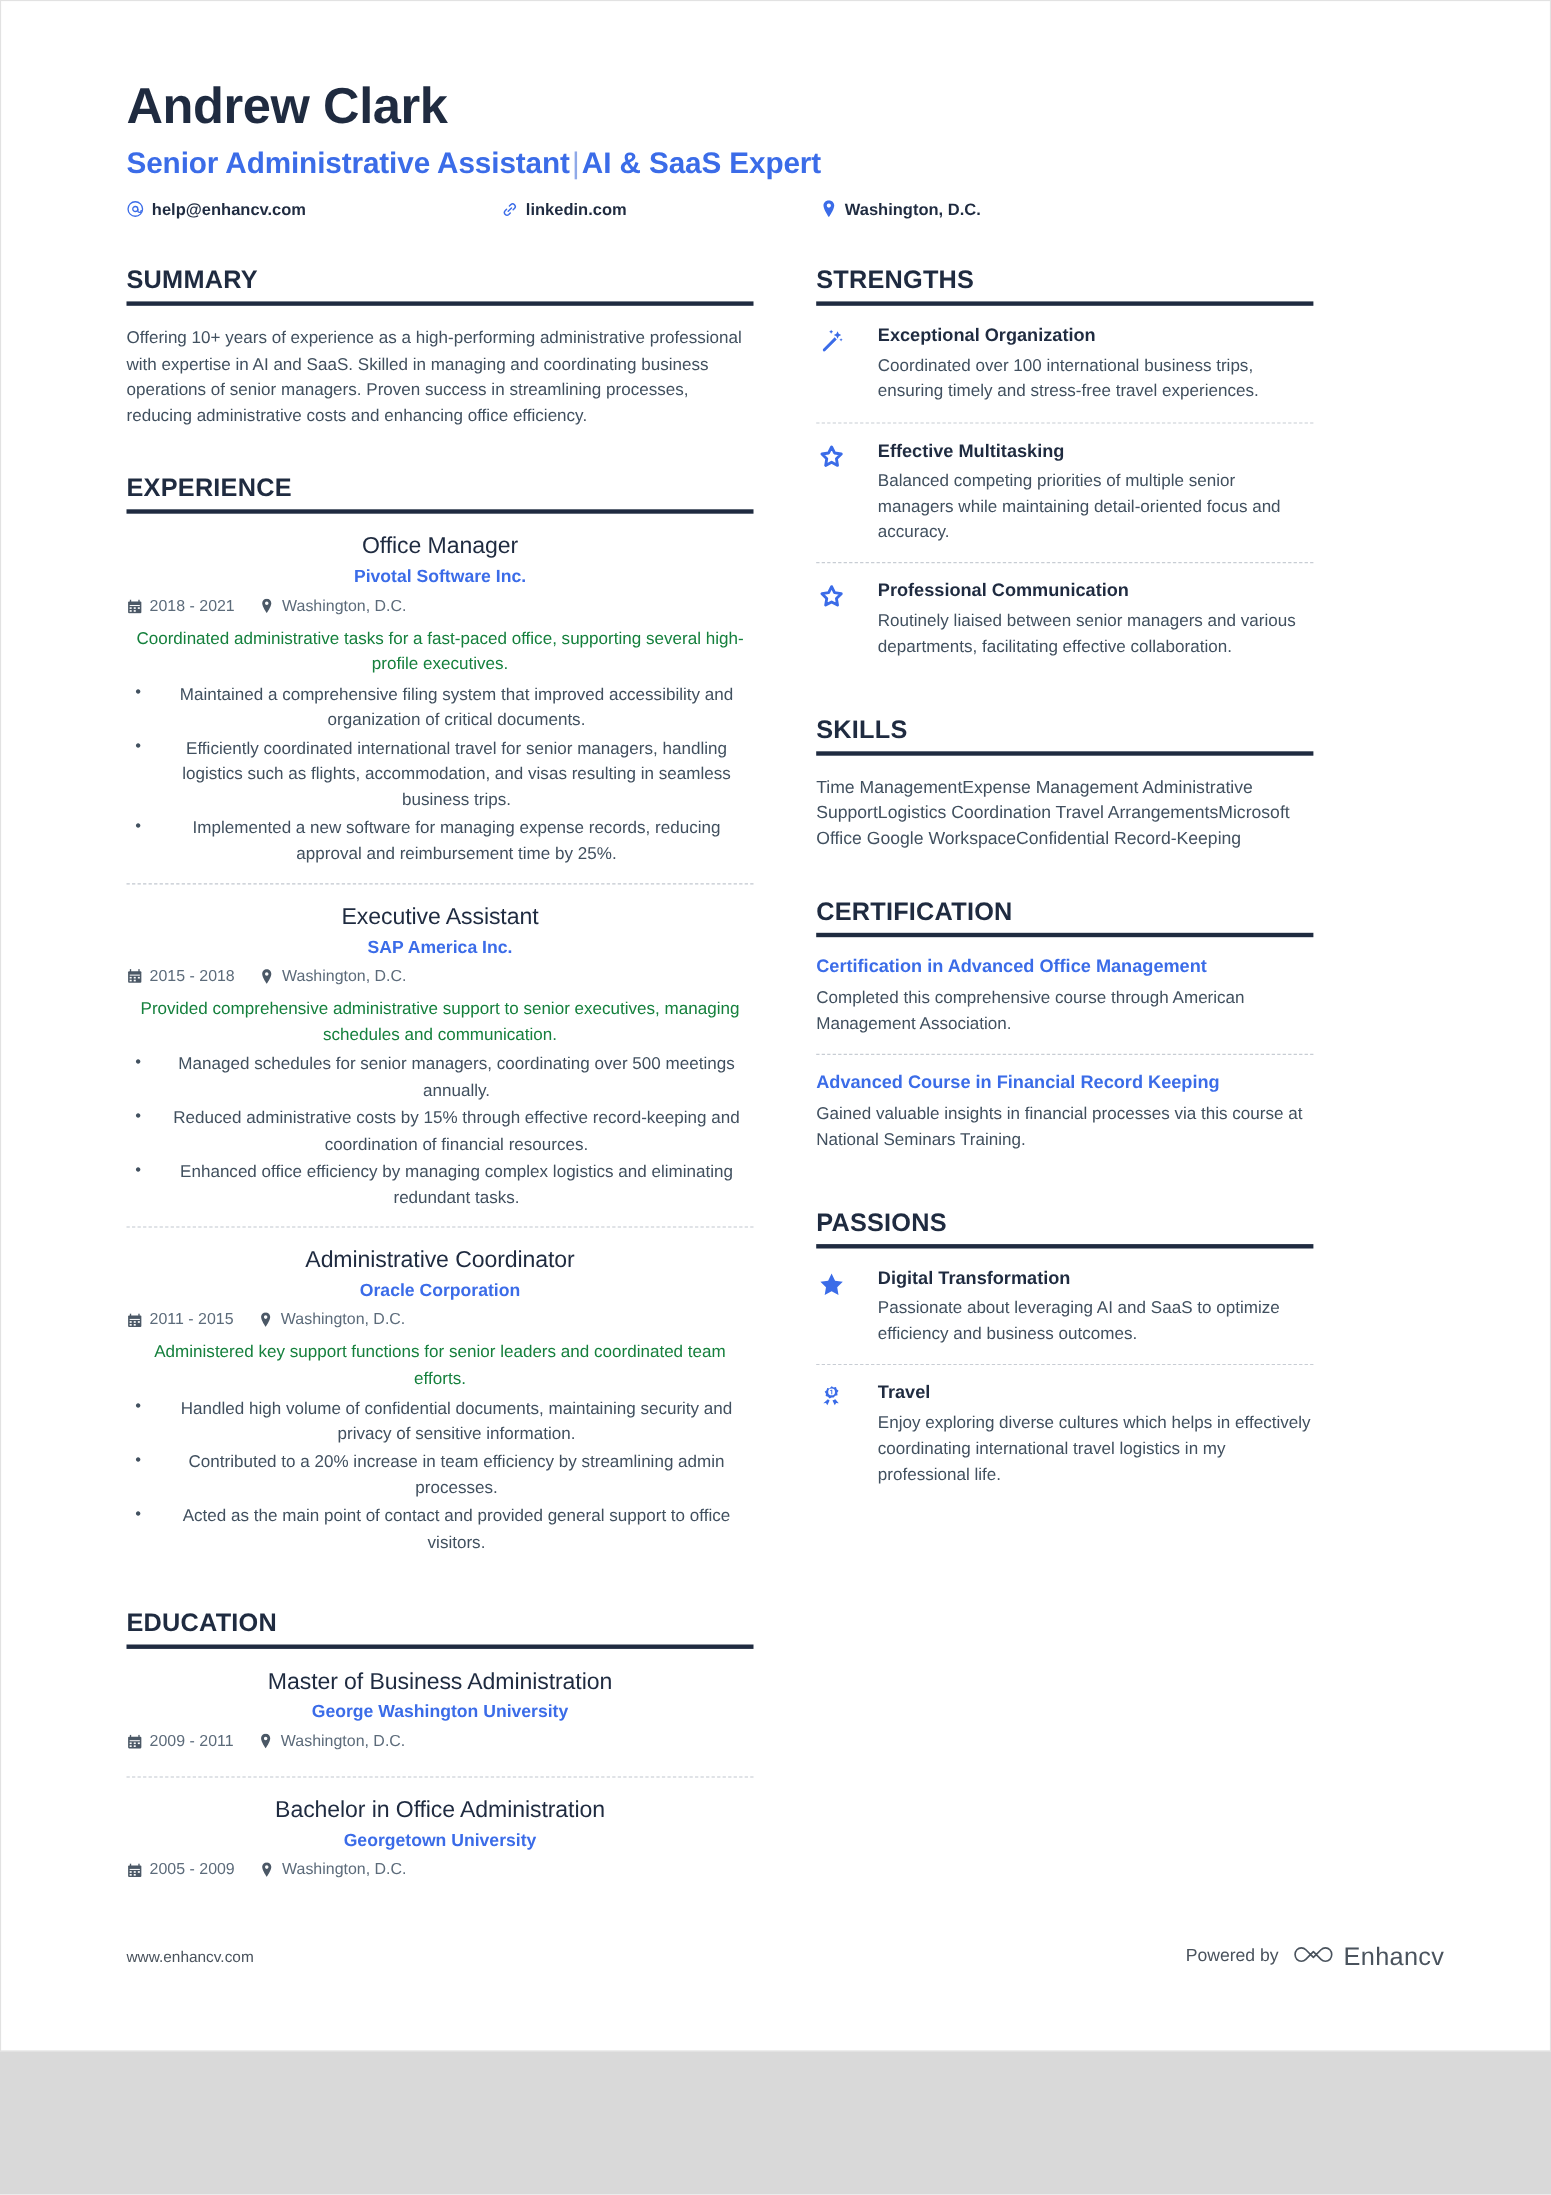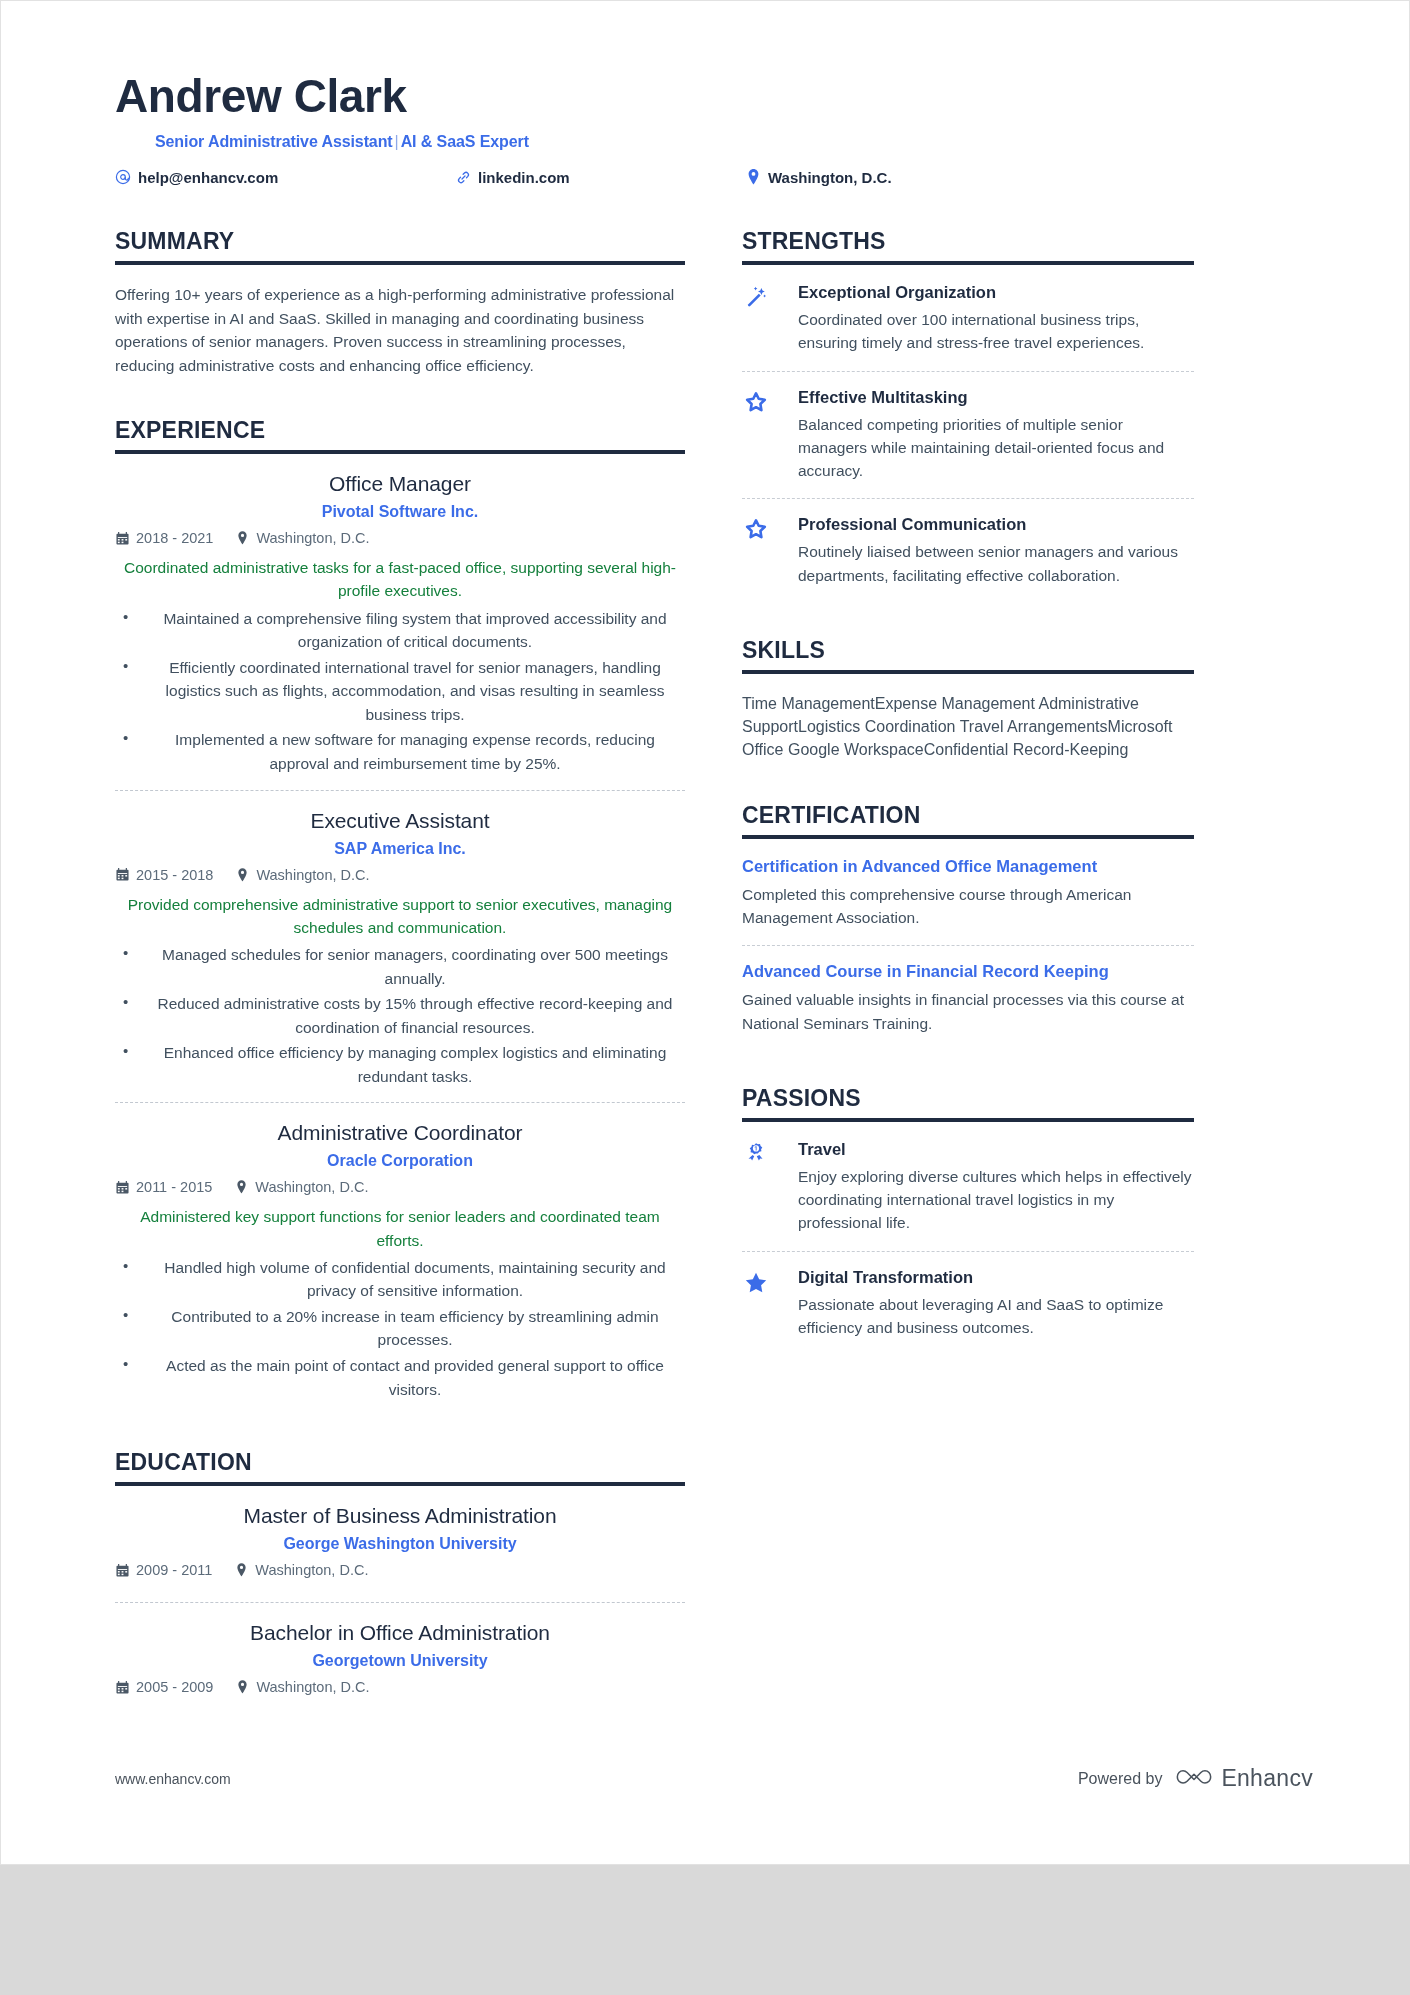--- a/index.html
+++ b/index.html
@@ -26,26 +26,25 @@
   
   .name {
     font-size: 46px;
     font-weight: bold;
     color: #1f2b40;
     letter-spacing: -0.4px;
     line-height: 1.0;
     margin-bottom: 14px;
   }
   .headline {
-    font-size: 16px;
+    font-size: 27px;
     font-weight: bold;
     color: #3b6ce8;
     letter-spacing: -0.1px;
     margin-bottom: 15px;
-    margin-left: 40px;
   }
   .headline .bar {
     color: #8fa9e8;
     font-weight: normal;
     padding: 0 2px;
   }
   .contact-row {
     display: flex;
     align-items: center;
     font-size: 15px;
@@ -572,46 +571,46 @@
             <div class="cert-title">Advanced Course in Financial Record Keeping</div>
             <div class="cert-text">Gained valuable insights in financial processes via this course at National Seminars Training.</div>
           </div>
         </div>
 
         <div class="gap-28"></div>
 
         <div class="sec">
           <div class="sec-title">PASSIONS</div>
           <div class="sec-rule"></div>
+
+          <div class="ritem">
+            <span class="ritem-ico">
+              <svg width="26" height="26" viewBox="0 0 24 24" fill="currentColor">
+                <path d="M12 2.6l2.9 5.9 6.5 1-4.7 4.6 1.1 6.5L12 17.5l-5.8 3.1 1.1-6.5L2.6 9.5l6.5-1z"></path>
+              </svg>
+            </span>
+            <div class="ritem-body">
+              <div class="ritem-title">Digital Transformation</div>
+              <div class="ritem-text">Passionate about leveraging AI and SaaS to optimize efficiency and business outcomes.</div>
+            </div>
+          </div>
 
           <div class="ritem">
             <span class="ritem-ico">
               <svg width="22" height="24" viewBox="0 0 22 24" fill="currentColor">
                 <path d="M11 1.2l1.9 1.1 2.1-.4.6 2.1 1.7 1.4-1.2 1.8.3 2.1-2.1.5-1.5 1.6L11 11.4l-1.8.9L7.7 10.7l-2.1-.5.3-2.1L4.7 6.3 6.4 4.9 7 2.8l2.1.4z"></path>
                 <path d="M7.6 13.1l1.6 1.1-2.1 4.4-1.2-2.1-2.4.2z"></path>
                 <path d="M14.4 13.1l3.1 3.6-2.4-.2-1.2 2.1-2.1-4.4z"></path>
                 <circle cx="11" cy="6.4" r="3.1" fill="#ffffff"></circle>
                 <path d="M11.6 4.3v4.2h-.9V5.3l-.9.3-.2-.7 1.3-.6z"></path>
               </svg>
             </span>
             <div class="ritem-body">
               <div class="ritem-title">Travel</div>
               <div class="ritem-text">Enjoy exploring diverse cultures which helps in effectively coordinating international travel logistics in my professional life.</div>
-            </div>
-          </div>
-
-          <div class="ritem">
-            <span class="ritem-ico">
-              <svg width="26" height="26" viewBox="0 0 24 24" fill="currentColor">
-                <path d="M12 2.6l2.9 5.9 6.5 1-4.7 4.6 1.1 6.5L12 17.5l-5.8 3.1 1.1-6.5L2.6 9.5l6.5-1z"></path>
-              </svg>
-            </span>
-            <div class="ritem-body">
-              <div class="ritem-title">Digital Transformation</div>
-              <div class="ritem-text">Passionate about leveraging AI and SaaS to optimize efficiency and business outcomes.</div>
             </div>
           </div>
         </div>
       </div>
     </div>
   </div>
 
   <div class="footer">
     <span>www.enhancv.com</span>
     <span class="powered">

